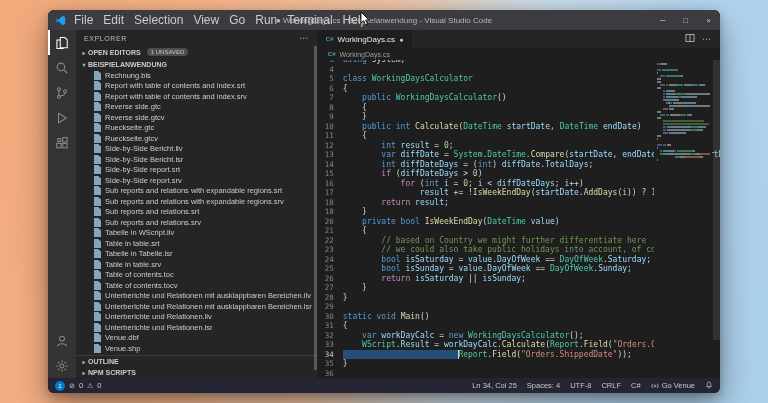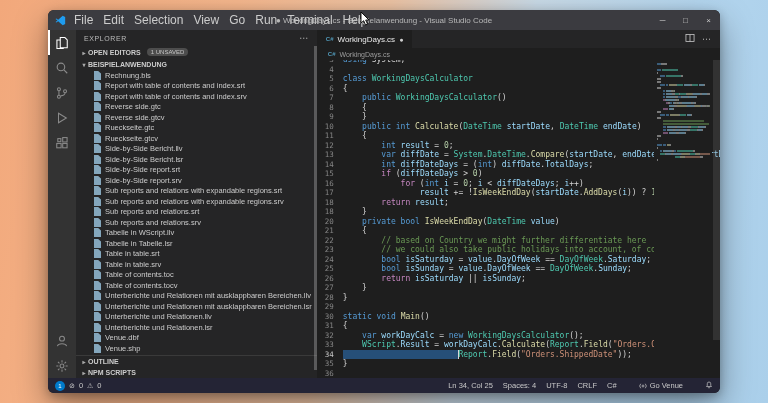--- a/index.html
+++ b/index.html
@@ -62,21 +62,21 @@
   .caret { position:absolute; top:0.5px; width:1px; height:8.5px; background:#d7d7d7; }
   .minimap { position:absolute; z-index:3; top:0; right:8px; bottom:0; width:58px; background:#1e1e1e; padding:3px 2px 0 3px; overflow:hidden; }
   .mm-row { height:2px; margin-bottom:1px; display:flex; overflow:hidden; }
   .mm-row span { height:2px; flex:0 0 auto; }
   .editor-scrollbar { position:absolute; z-index:4; top:0; right:0; width:7px; height:88%; background:rgba(121,121,121,.22); }
   
   .status-bar { flex:0 0 15px; background:#242435; display:flex; align-items:center; padding:0 7px; font-size:7.5px; color:#c9c9c9; gap:8px; }
   .sb-left { display:flex; align-items:center; gap:4px; }
   .sb-badge { width:10px; height:10px; border-radius:50%; background:#007acc; color:#ffffff; font-size:6px; display:flex; align-items:center; justify-content:center; }
   .sb-ico { font-size:7px; }
-  .sb-right { margin-left:auto; display:flex; align-items:center; gap:22px; white-space:nowrap; }
+  .sb-right { margin-left:auto; display:flex; align-items:center; gap:10px; white-space:nowrap; }
   .go-live { display:flex; align-items:center; gap:3px; }
   .mouse-cursor { position:absolute; left:360px; top:12px; z-index:50; }
 </style>
 </head>
 <body>
 
 <div class="vscode-window">
 
   <div class="title-bar">
     <span class="logo">
@@ -260,27 +260,27 @@
           <div class="tree-item">
             <svg class="file-ico" width="7" height="9" viewBox="0 0 7 9">
               <path d="M0 0h4.2L7 2.6V9H0z" fill="#84a7bd"></path>
             </svg>
             <span class="tree-label">Tabelle in WScript.llv</span>
           </div>
           <div class="tree-item">
             <svg class="file-ico" width="7" height="9" viewBox="0 0 7 9">
               <path d="M0 0h4.2L7 2.6V9H0z" fill="#84a7bd"></path>
             </svg>
+            <span class="tree-label">Table in table.srt</span>
+          </div>
+          <div class="tree-item">
+            <svg class="file-ico" width="7" height="9" viewBox="0 0 7 9">
+              <path d="M0 0h4.2L7 2.6V9H0z" fill="#84a7bd"></path>
+            </svg>
             <span class="tree-label">Tabelle in Tabelle.lsr</span>
-          </div>
-          <div class="tree-item">
-            <svg class="file-ico" width="7" height="9" viewBox="0 0 7 9">
-              <path d="M0 0h4.2L7 2.6V9H0z" fill="#84a7bd"></path>
-            </svg>
-            <span class="tree-label">Table in table.srt</span>
           </div>
           <div class="tree-item">
             <svg class="file-ico" width="7" height="9" viewBox="0 0 7 9">
               <path d="M0 0h4.2L7 2.6V9H0z" fill="#84a7bd"></path>
             </svg>
             <span class="tree-label">Table in table.srv</span>
           </div>
           <div class="tree-item">
             <svg class="file-ico" width="7" height="9" viewBox="0 0 7 9">
               <path d="M0 0h4.2L7 2.6V9H0z" fill="#84a7bd"></path>

